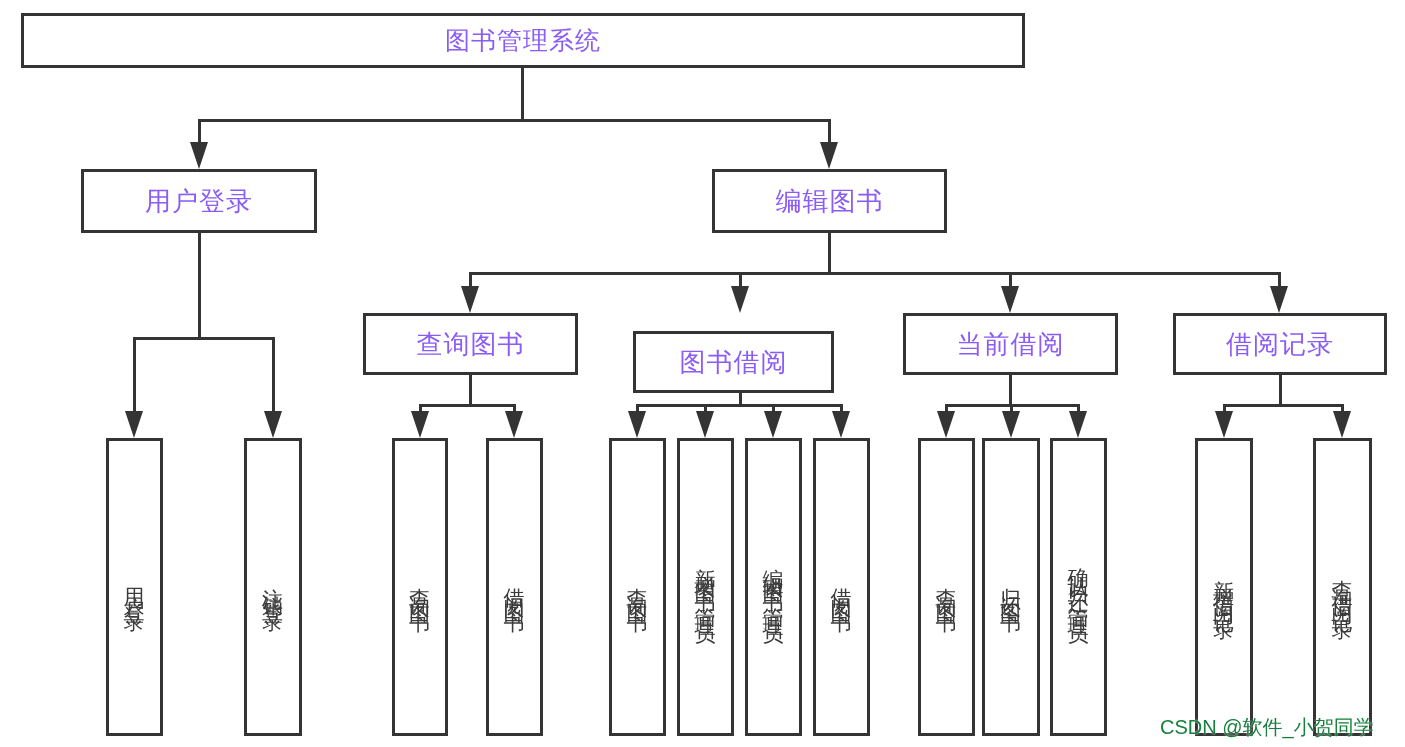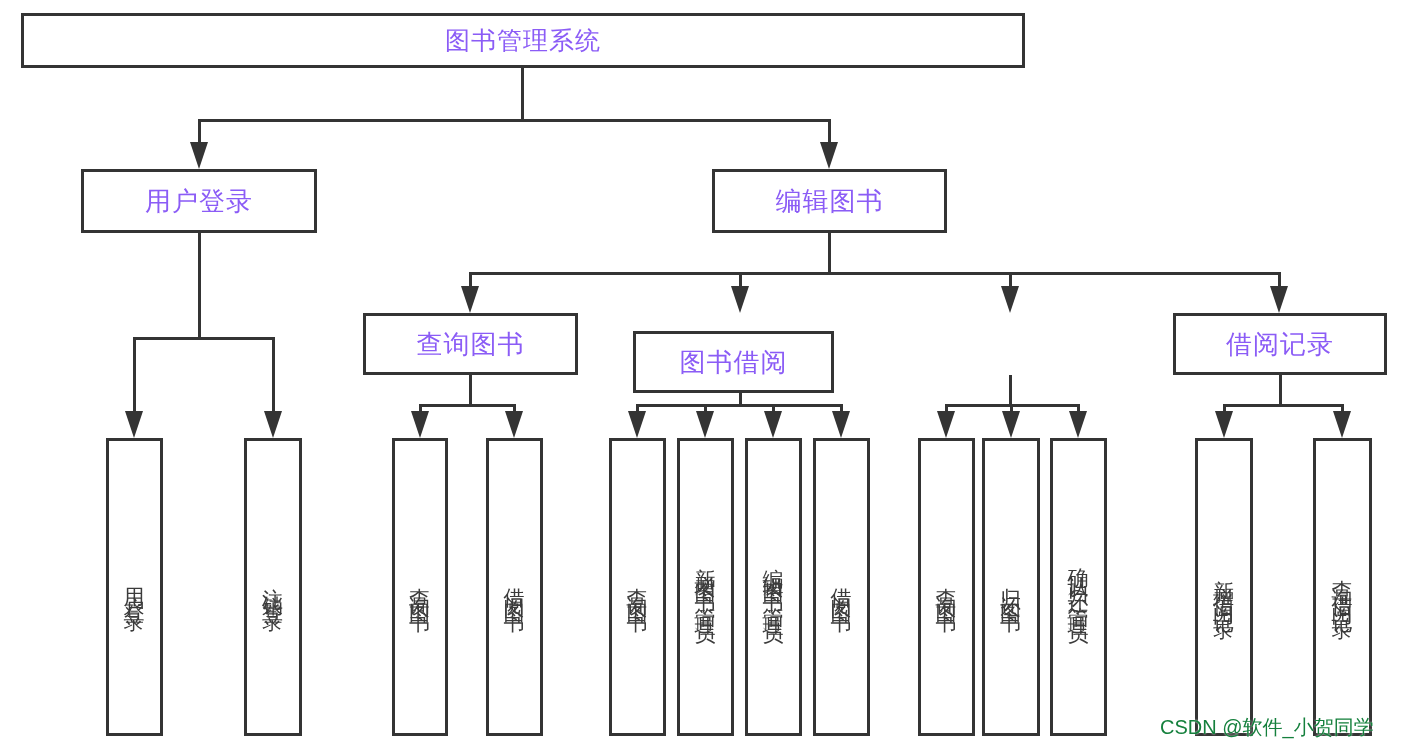--- a/index.html
+++ b/index.html
@@ -121,20 +121,21 @@
   <div class="box" style="left:21px;top:13px;width:1004px;height:55px;font-size:25px;">图书管理系统</div>
 
   <div class="box" style="left:81px;top:169px;width:236px;height:64px;">用户登录</div>
 
   <div class="box" style="left:712px;top:169px;width:235px;height:64px;">编辑图书</div>
 
   <div class="box" style="left:363px;top:313px;width:215px;height:62px;">查询图书</div>
 
   <div class="box" style="left:633px;top:331px;width:201px;height:62px;">图书借阅</div>
 
+  <div class="box" style="left:903px;top:313px;width:215px;height:62px;">当前借阅</div>
 
   <div class="box" style="left:1173px;top:313px;width:214px;height:62px;">借阅记录</div>
 
   <div class="vbox" style="left:106px;top:438px;width:57px;height:298px;">
     <span>用户登录</span>
   </div>
   <div class="vbox" style="left:244px;top:438px;width:58px;height:298px;">
     <span>注销登录</span>
   </div>
 

